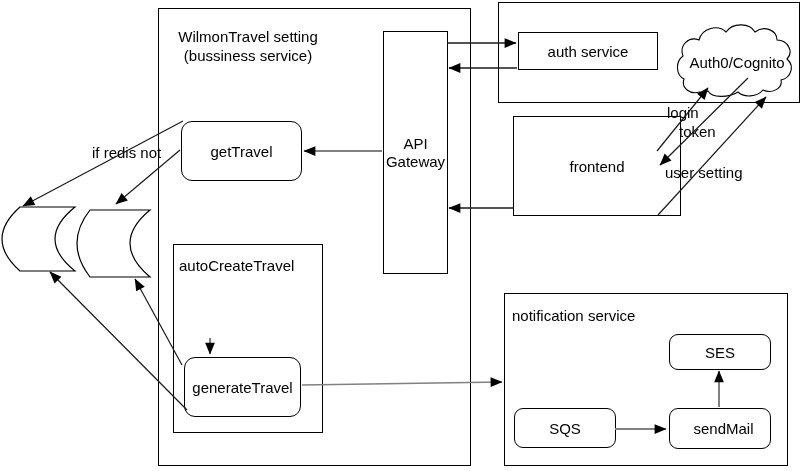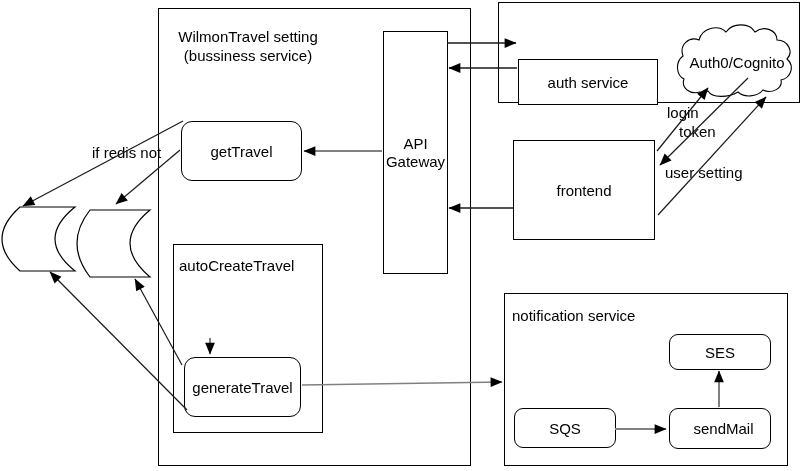--- a/index.html
+++ b/index.html
@@ -38,28 +38,28 @@
       <div class="grouptitle" style="left:5px;top:12px;">autoCreateTravel</div>
 
 
       <div class="box rbox center" style="left:10px;top:112px;width:117px;height:60px;">
         <span>generateTravel</span>
       </div>
     </div>
   </div>
 
   <div class="box" style="left:498px;top:2px;width:302px;height:101px;">
-    <div class="box center" style="left:19px;top:29px;width:140px;height:46px;margin-top:27px;">
+    <div class="box center" style="left:19px;top:29px;width:140px;height:38px;">
       <span>auth service</span>
     </div>
   </div>
 
   <div class="label" style="left:682px;top:54px;width:110px;text-align:center;">Auth0/Cognito</div>
 
-  <div class="box center" style="left:513px;top:140px;width:142px;height:100px;">
+  <div class="box center" style="left:513px;top:116px;width:168px;height:100px;">
     <span>frontend</span>
   </div>
 
   <div class="box" style="left:504px;top:293px;width:284px;height:173px;">
     <div class="grouptitle" style="left:7px;top:13px;">notification service</div>
 
     <div class="box rbox center" style="left:9px;top:114px;width:102px;height:40px;border-radius:9px;">
       <span>SQS</span>
     </div>
 

